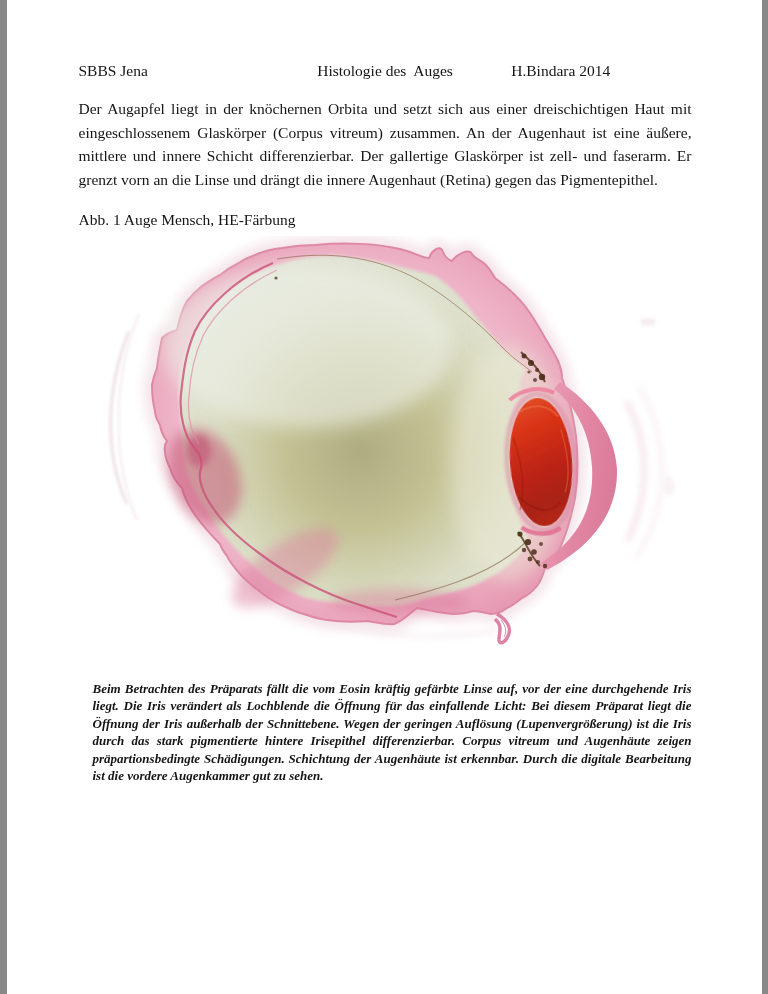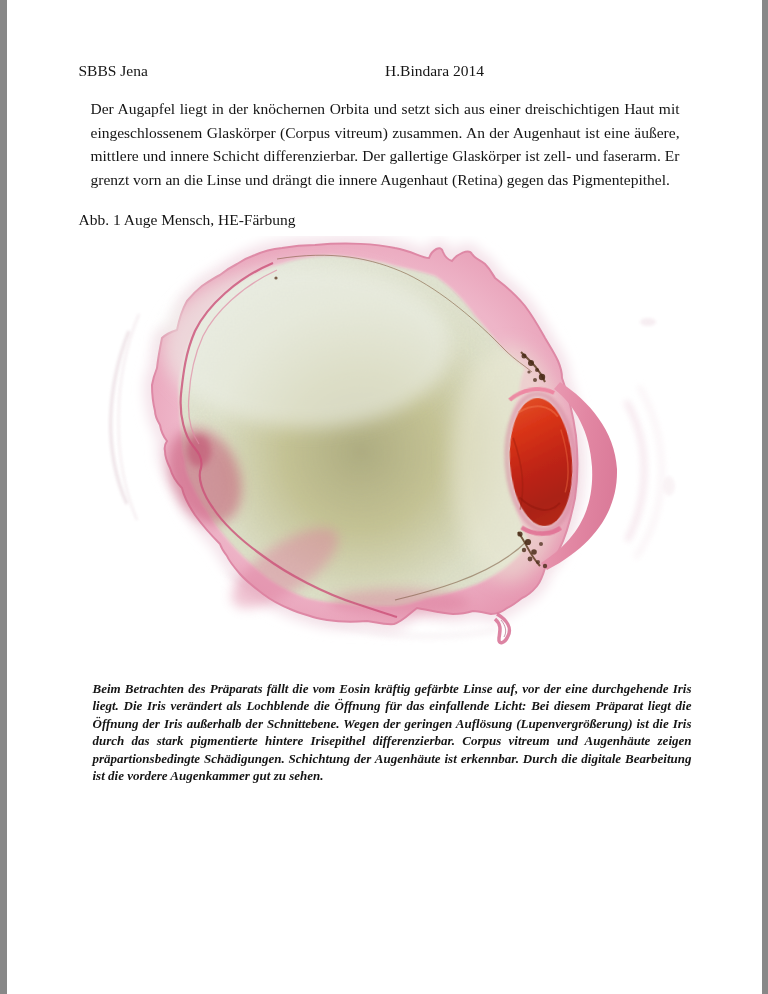--- a/index.html
+++ b/index.html
@@ -20,21 +20,21 @@
     font-size:15.5px;
   }
   .header .h-left{flex:1;text-align:left;}
   .header .h-center{flex:1.4;text-align:center;white-space:pre;}
   .header .h-right{flex:1;}
   .doc-title{
     margin-top:21px;
     font-size:17.5px;
   }
   .para{
-    margin:12px;
+    margin:0;
     font-size:15.5px;
     line-height:23.5px;
     text-align:justify;
   }
   .para.first{margin-top:17px;}
   .caption{
     margin-top:20px;
     font-size:15.5px;
   }
   .figure{
@@ -52,20 +52,21 @@
   }
 </style>
 </head>
 <body>
 
 <div class="page">
   <div class="content">
 
     <div class="header">
       <span class="h-left">SBBS Jena</span>
+      <span class="h-center">Histologie des  Auges</span>
       <span class="h-right">H.Bindara 2014</span>
     </div>
 
 
     <p class="para first">Der Augapfel liegt in der knöchernen Orbita und setzt sich aus einer dreischichtigen Haut mit eingeschlossenem Glaskörper (Corpus vitreum) zusammen. An der Augenhaut ist eine äußere, mittlere und innere Schicht differenzierbar. Der gallertige Glaskörper ist zell- und faserarm. Er grenzt vorn an die Linse und drängt die innere Augenhaut (Retina) gegen das Pigmentepithel.</p>
 
     <div class="caption">Abb. 1 Auge Mensch, HE-Färbung</div>
 
     <div class="figure">
       <svg width="628" height="425" viewBox="0 0 628 425" xmlns="http://www.w3.org/2000/svg" role="img">

